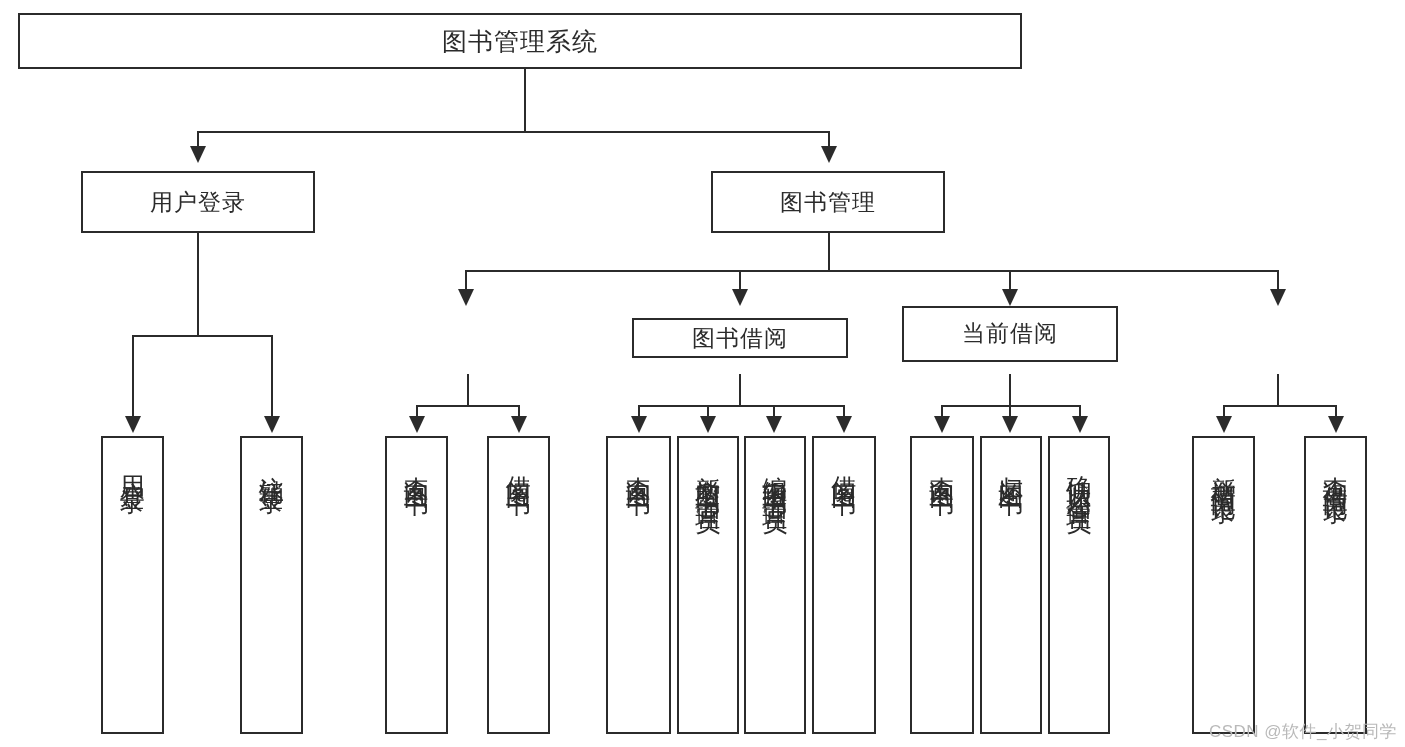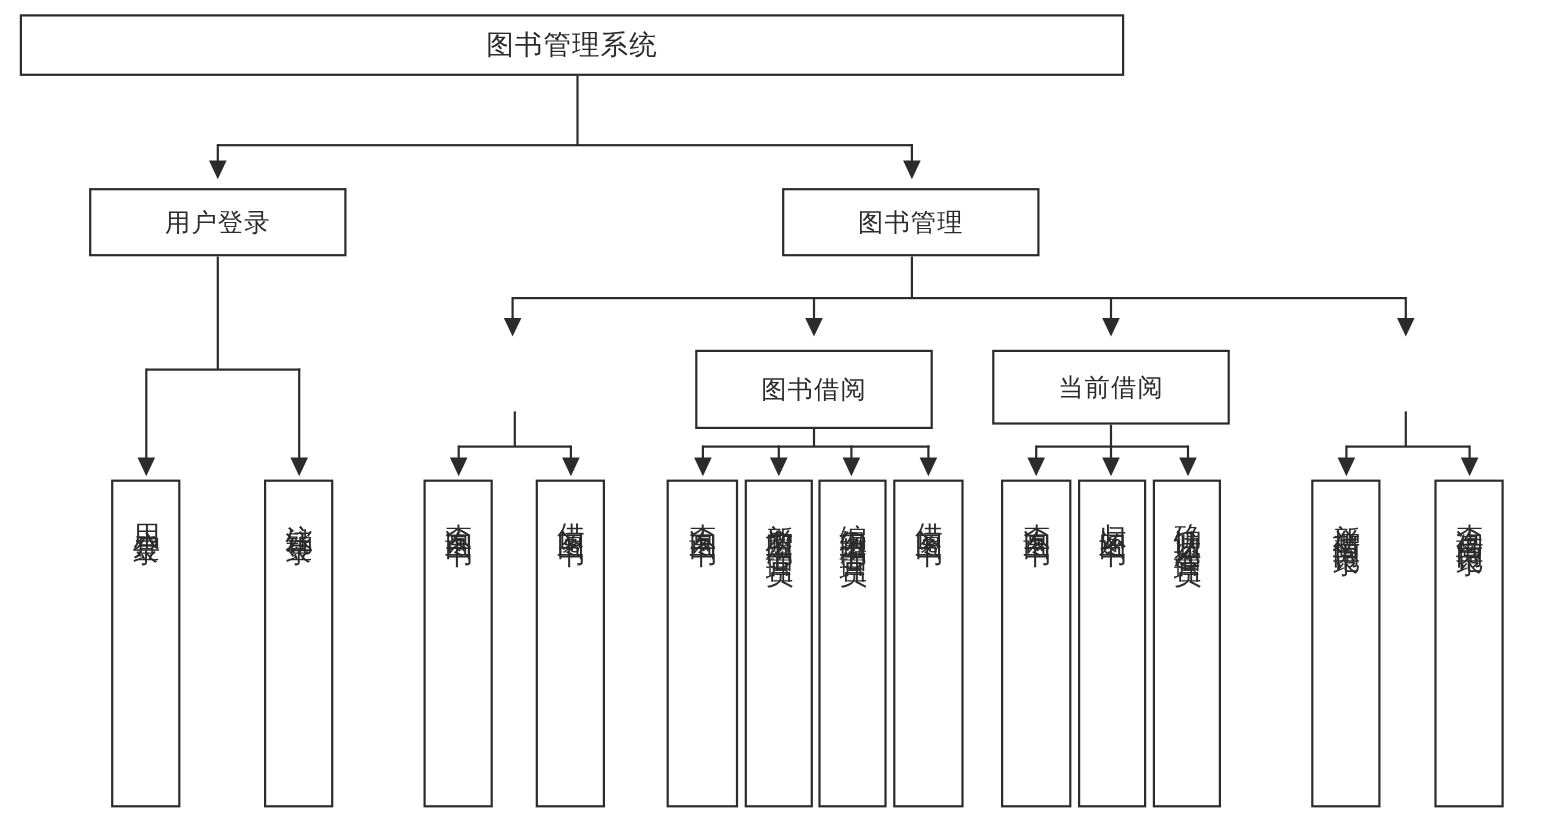--- a/index.html
+++ b/index.html
@@ -118,24 +118,24 @@
   <div class="ln h" style="left:466px;top:270px;width:812px;"></div>
   <div class="ln v" style="left:465px;top:270px;height:20px;"></div>
   <div class="arrow" style="left:458px;top:289px;"></div>
   <div class="ln v" style="left:739px;top:270px;height:20px;"></div>
   <div class="arrow" style="left:732px;top:289px;"></div>
   <div class="ln v" style="left:1009px;top:270px;height:20px;"></div>
   <div class="arrow" style="left:1002px;top:289px;"></div>
   <div class="ln v" style="left:1277px;top:270px;height:20px;"></div>
   <div class="arrow" style="left:1270px;top:289px;"></div>
 
-  <div class="node h" style="left:632px;top:318px;width:216px;height:72px;">
+  <div class="node h" style="left:632px;top:318px;width:216px;height:40px;">
     <span class="label">图书借阅</span>
   </div>
-  <div class="node h" style="left:902px;top:318px;width:216px;height:68px;">
+  <div class="node h" style="left:902px;top:306px;width:216px;height:56px;font-family:Liberation Serif, serif;">
     <span class="label">当前借阅</span>
   </div>
 
   <div class="ln v" style="left:467px;top:374px;height:32px;"></div>
   <div class="ln h" style="left:417px;top:405px;width:102px;"></div>
   <div class="ln v" style="left:416px;top:405px;height:12px;"></div>
   <div class="arrow" style="left:409px;top:416px;"></div>
   <div class="ln v" style="left:518px;top:405px;height:12px;"></div>
   <div class="arrow" style="left:511px;top:416px;"></div>
 
@@ -203,14 +203,15 @@
     <span class="label">确认归还（管理员）</span>
   </div>
 
   <div class="node v" style="left:1192px;top:436px;width:63px;height:298px;">
     <span class="label">新增借阅记录</span>
   </div>
   <div class="node v" style="left:1304px;top:436px;width:63px;height:298px;">
     <span class="label">查询借阅记录</span>
   </div>
 
+  <div id="watermark">CSDN @软件_小贺同学</div>
 
 </div>
 
 </body></html>

